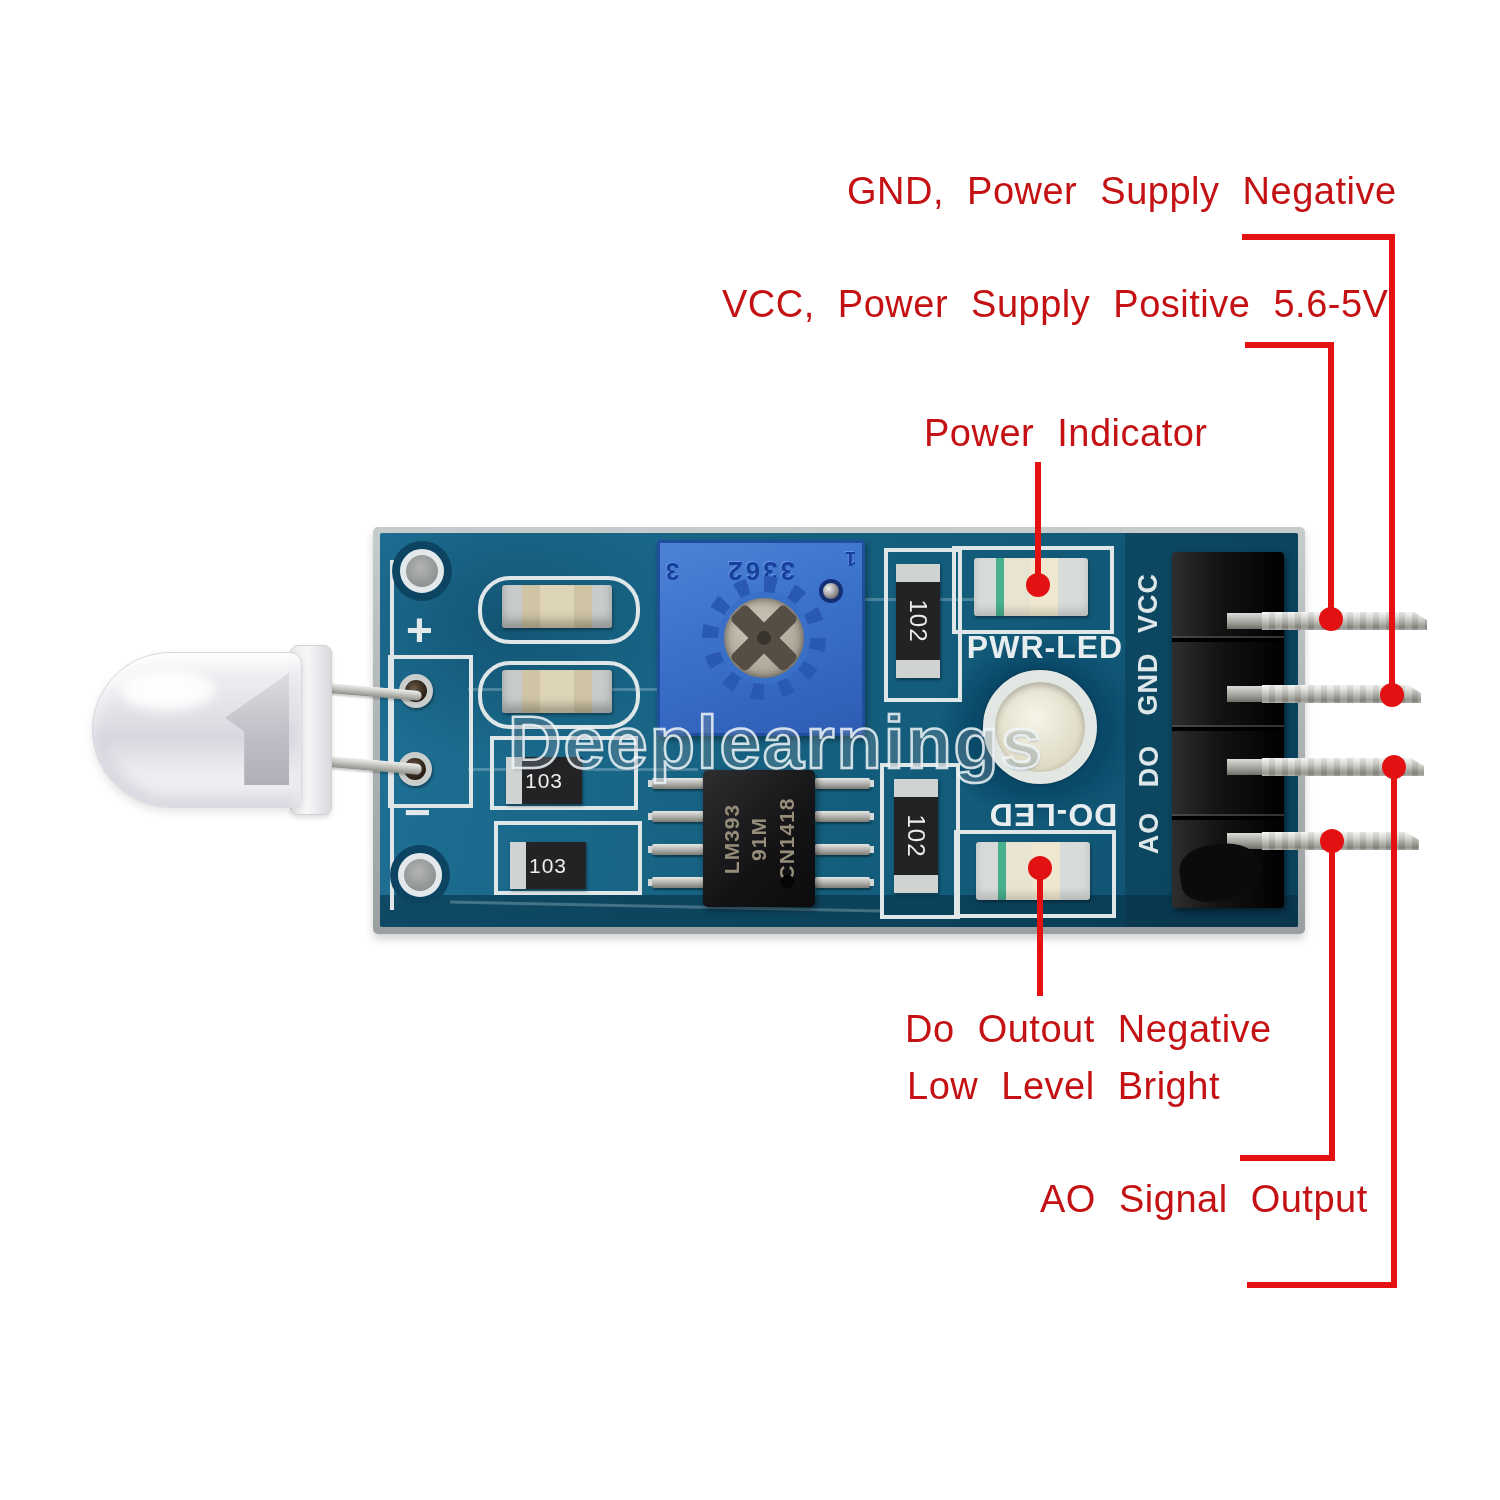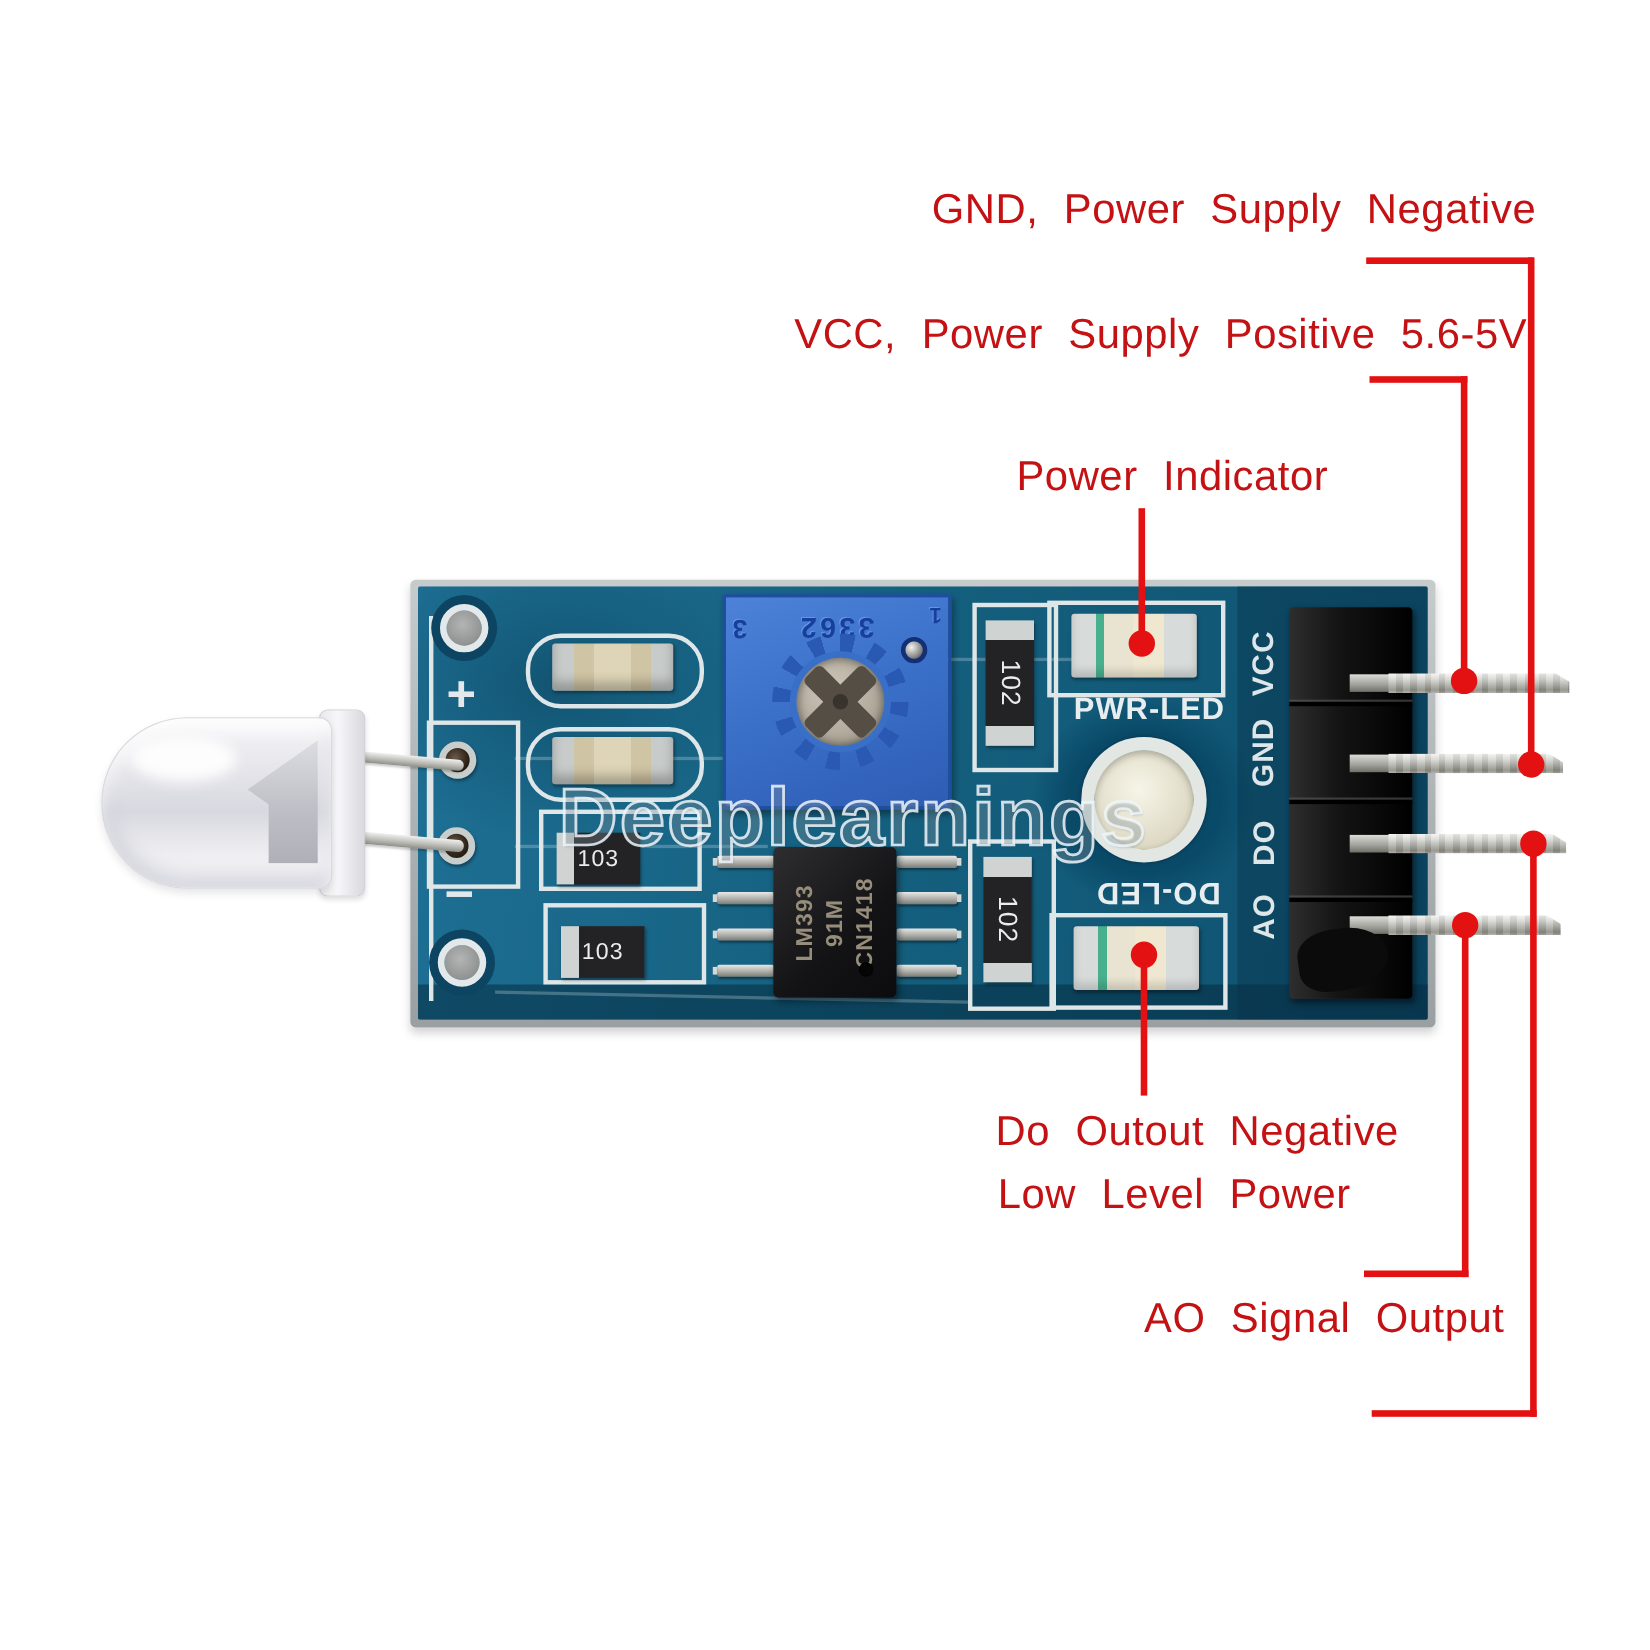--- a/index.html
+++ b/index.html
@@ -70,21 +70,21 @@
   .r102-outline{position:absolute;border:4px solid #dfe6e8;}
   .r102-body{position:absolute;width:44px;height:114px;display:flex;align-items:center;justify-content:center;
     background:linear-gradient(180deg,#cfd3d2 0 18px,#232325 18px 96px,#cfd3d2 96px);
     box-shadow:1px 2px 3px rgba(0,0,0,.4);}
   .r102-body span{transform:rotate(90deg);color:#ececec;font-size:24px;letter-spacing:1px;}
 
   .smdled-outline{position:absolute;width:154px;height:80px;border:4px solid #dfe6e8;}
   .smdled-body{position:absolute;width:114px;height:58px;border-radius:3px;
     background:linear-gradient(90deg,#d7dbda 0 22px,#49b08e 22px 30px,#e9e3d1 30px 56px,#efe7cf 56px 84px,#d7dbda 84px);
     box-shadow:1px 2px 3px rgba(0,0,0,.35), inset 0 -6px 8px rgba(0,0,0,.15);}
-  .silk-label{position:absolute;color:#e8eef0;font-weight:bold;font-size:28px;letter-spacing:1px;text-align:center;}
+  .silk-label{position:absolute;color:#e8eef0;font-weight:bold;font-size:32px;letter-spacing:1px;text-align:center;}
 
   .hole-ring{position:absolute;left:603px;top:137px;width:90px;height:90px;border-radius:50%;
     border:12px solid #e2e7e3;
     background:radial-gradient(circle at 45% 40%, #f7f5e8, #ddd9c4 70%, #b6b29d);
     box-shadow:0 0 5px rgba(0,0,0,.35), inset 0 3px 7px rgba(0,0,0,.25);}
 
   .pin-label{position:absolute;width:70px;height:28px;transform:rotate(-90deg);text-align:center;
     color:#dde6e8;font-size:27px;font-weight:bold;letter-spacing:1px;line-height:28px;}
 
   .header-body{position:absolute;left:792px;top:19px;width:112px;height:356px;border-radius:4px;
@@ -249,21 +249,21 @@
     <div class="led-sheen"></div>
   </div>
 
   <div class="watermark">Deeplearnings</div>
 
   <div class="ann-label" style="left:847px;top:170px;">GND, Power Supply Negative</div>
   <div class="ann-label" style="left:722px;top:283px;">VCC, Power Supply Positive 5.6-5V</div>
   <div class="ann-label" style="left:897px;top:412px;margin-left:27px;">Power Indicator</div>
   <div>
     <div class="ann-label" style="left:905px;top:1008px;">Do Outout Negative</div>
-    <div class="ann-label" style="left:907px;top:1065px;">Low Level Power</div>
+    <div class="ann-label" style="left:907px;top:1065px;">Low Level Bright</div>
   </div>
   <div class="ann-label" style="left:1040px;top:1178px;">AO Signal Output</div>
 
   <div class="ann-line" style="left:1242px;top:234px;width:152px;height:6px;"></div>
   <div class="ann-line" style="left:1389px;top:234px;width:6px;height:463px;"></div>
   <div class="ann-line" style="left:1245px;top:342px;width:89px;height:6px;"></div>
   <div class="ann-line" style="left:1328px;top:342px;width:6px;height:280px;"></div>
   <div class="ann-line" style="left:1035px;top:462px;width:6px;height:126px;"></div>
   <div class="ann-line" style="left:1037px;top:866px;width:6px;height:130px;"></div>
   <div class="ann-line" style="left:1329px;top:841px;width:6px;height:320px;"></div>

